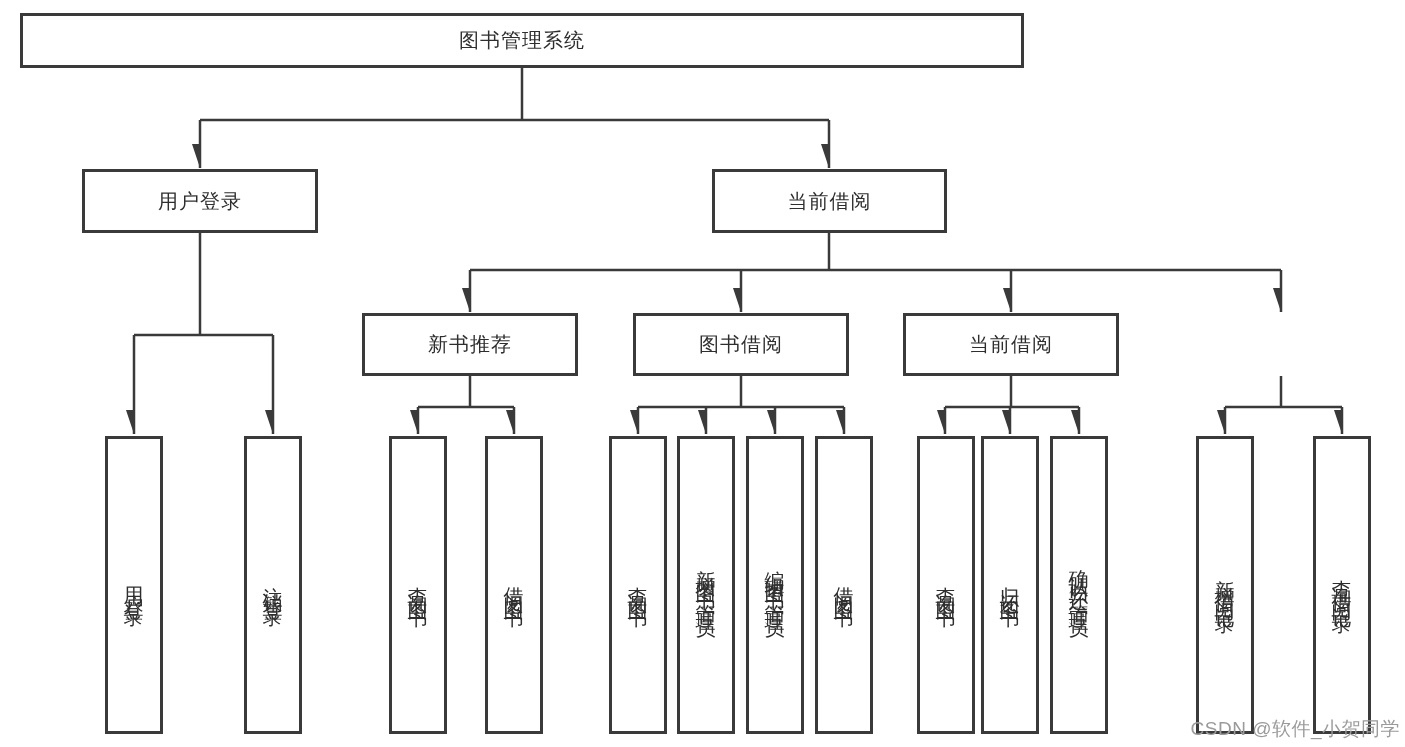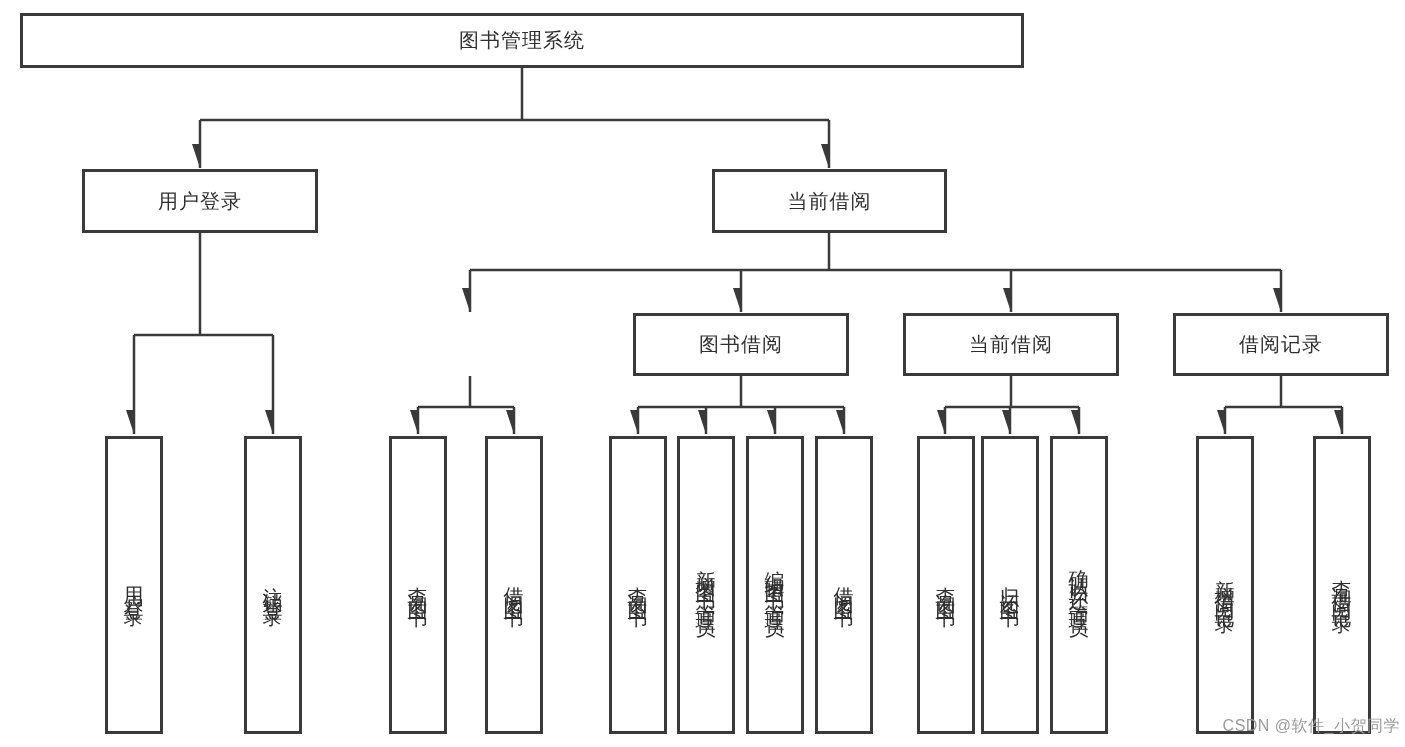--- a/index.html
+++ b/index.html
@@ -46,21 +46,21 @@
     letter-spacing: 7px;
     white-space: normal;
     line-height: 1;
   }
   .watermark {
     position: absolute;
     right: 5px;
     top: 716px;
     z-index: 3;
     color: #9b9b9b;
-    font-size: 16px;
+    font-size: 19px;
     letter-spacing: 0.5px;
     white-space: nowrap;
     text-align: center;
   }
 </style>
 </head>
 <body>
 
 <div class="stage">
 
@@ -118,28 +118,28 @@
     <span class="lbl">图书管理系统</span>
   </div>
 
   <div class="node" style="left:82px;top:169px;width:236px;height:64px">
     <span class="lbl">用户登录</span>
   </div>
   <div class="node" style="left:712px;top:169px;width:235px;height:64px">
     <span class="lbl">当前借阅</span>
   </div>
 
+  <div class="node" style="left:362px;top:313px;width:216px;height:63px">
+    <span class="lbl">新书推荐</span>
+  </div>
   <div class="node" style="left:903px;top:313px;width:216px;height:63px">
     <span class="lbl">当前借阅</span>
   </div>
   <div class="node" style="left:633px;top:313px;width:216px;height:63px">
     <span class="lbl">图书借阅</span>
-  </div>
-  <div class="node" style="left:1173px;top:313px;width:216px;height:63px">
-    <span class="lbl">借阅记录</span>
   </div>
 
   <div class="node v" style="left:105px;top:436px;width:58px;height:298px">
     <span class="lbl">用户登录</span>
   </div>
   <div class="node v" style="left:244px;top:436px;width:58px;height:298px">
     <span class="lbl">注销登录</span>
   </div>
 
   <div class="node v" style="left:389px;top:436px;width:58px;height:298px">

